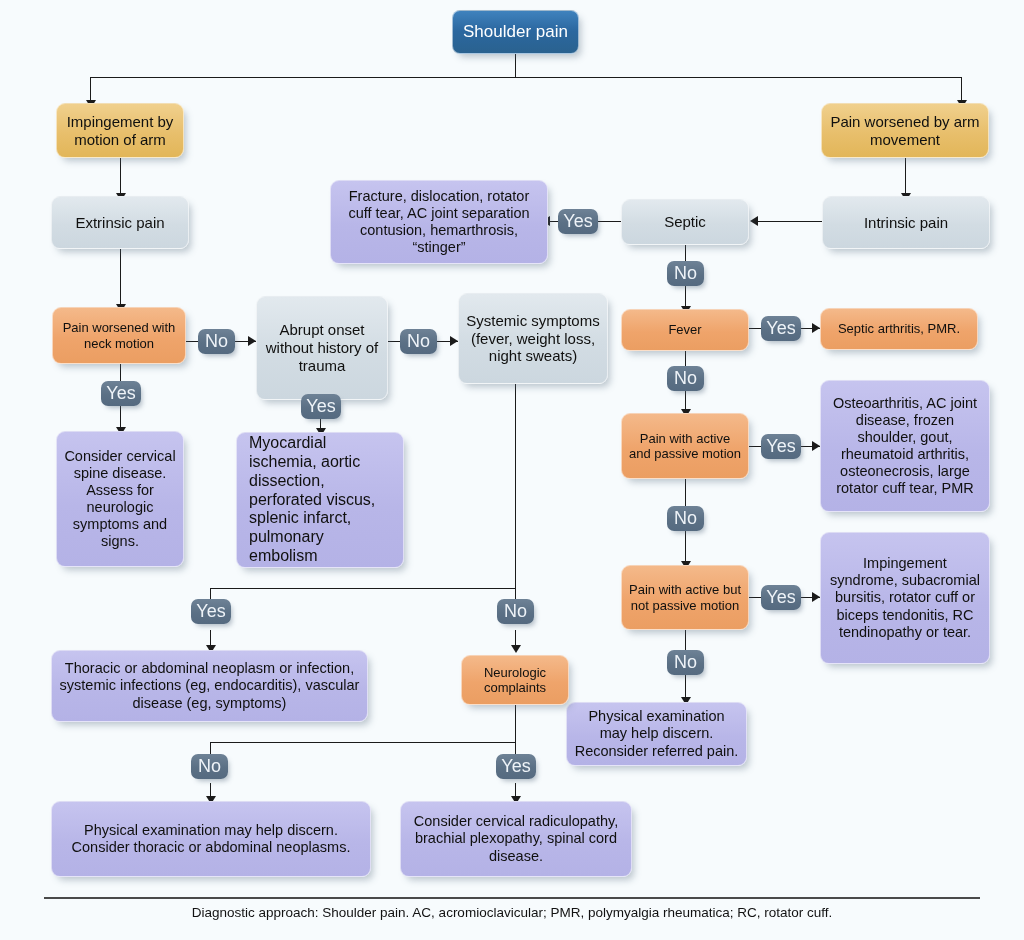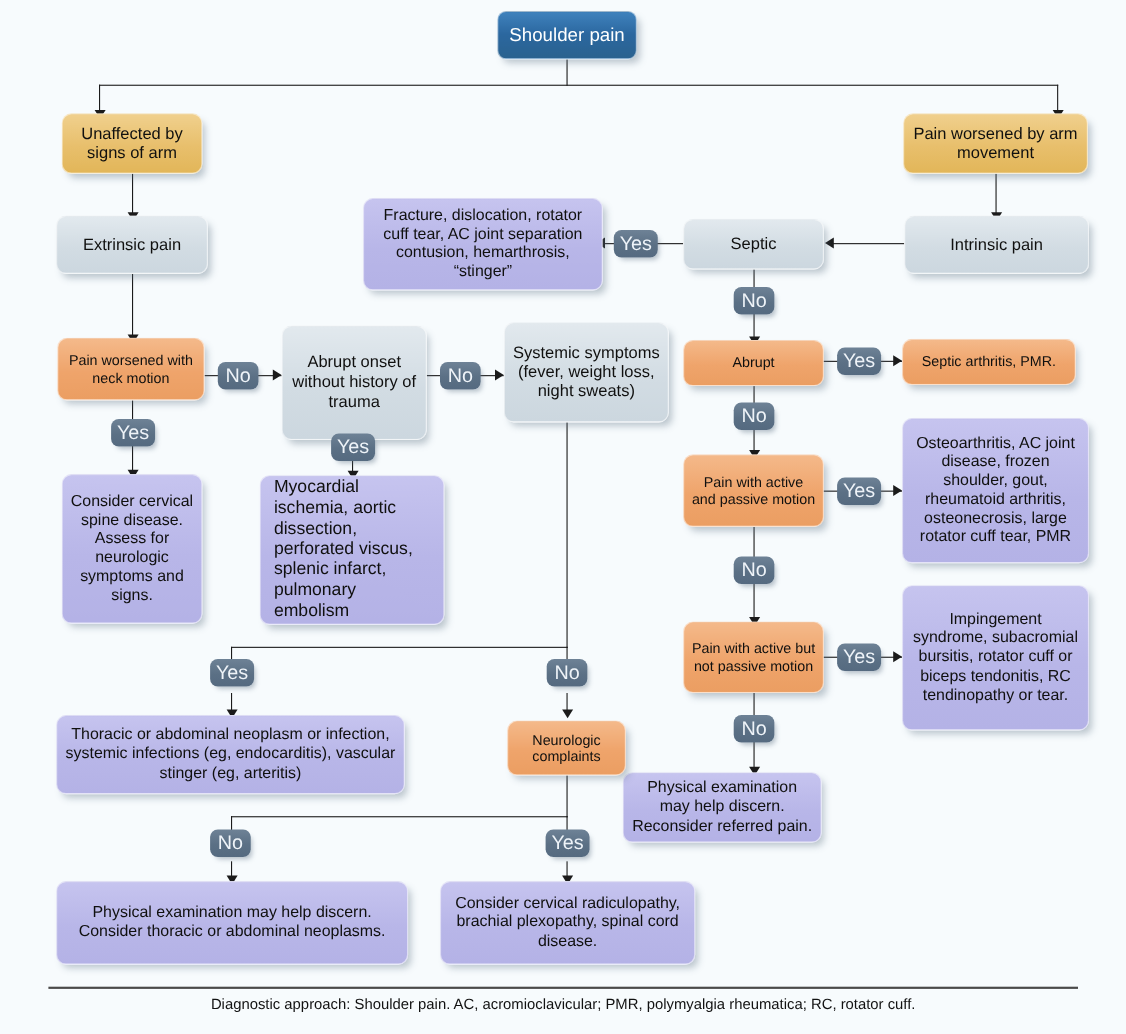--- a/index.html
+++ b/index.html
@@ -153,57 +153,57 @@
   <div class="ln lnh" style="left:210px;top:742px;width:306px;"></div>
   <div class="ln lnv" style="left:210px;top:742px;height:18px;"></div>
   <div class="ln lnv" style="left:210px;top:783px;height:18px;"></div>
   <div class="arw arw-d" style="left:206px;top:796px;"></div>
   <div class="ln lnv" style="left:515px;top:742px;height:18px;"></div>
   <div class="ln lnv" style="left:515px;top:783px;height:18px;"></div>
   <div class="arw arw-d" style="left:511px;top:796px;"></div>
 
   <div class="node n-title" style="left:452px;top:10px;width:127px;height:44px;">Shoulder pain</div>
 
-  <div class="node n-tan" style="left:56px;top:103px;width:128px;height:55px;">Unaffected by signs of arm</div>
+  <div class="node n-tan" style="left:56px;top:103px;width:128px;height:55px;">Impingement by motion of arm</div>
 
   <div class="node n-tan" style="left:821px;top:103px;width:168px;height:55px;">Pain worsened by arm movement</div>
 
   <div class="node n-grey" style="left:51px;top:196px;width:138px;height:53px;">Extrinsic pain</div>
 
   <div class="node n-grey" style="left:822px;top:196px;width:168px;height:53px;">Intrinsic pain</div>
 
   <div class="node n-grey" style="left:621px;top:199px;width:128px;height:46px;">Septic</div>
 
   <div class="node n-purple" style="left:330px;top:180px;width:218px;height:84px;font-size:14.5px;">Fracture, dislocation, rotator cuff tear, AC joint separation contusion, hemarthrosis, “stinger”</div>
 
   <div class="node n-orange" style="left:52px;top:307px;width:134px;height:57px;">Pain worsened with neck motion</div>
 
   <div class="node n-grey" style="left:256px;top:296px;width:132px;height:104px;">Abrupt onset without history of trauma</div>
 
   <div class="node n-grey" style="left:458px;top:293px;width:150px;height:91px;">Systemic symptoms (fever, weight loss, night sweats)</div>
 
-  <div class="node n-orange" style="left:621px;top:309px;width:128px;height:42px;">Abrupt</div>
+  <div class="node n-orange" style="left:621px;top:309px;width:128px;height:42px;">Fever</div>
 
   <div class="node n-orange" style="left:820px;top:308px;width:158px;height:42px;">Septic arthritis, PMR.</div>
 
   <div class="node n-orange" style="left:621px;top:413px;width:128px;height:66px;">Pain with active and passive motion</div>
 
   <div class="node n-purple" style="left:820px;top:380px;width:170px;height:132px;font-size:14.5px;">Osteoarthritis, AC joint disease, frozen shoulder, gout, rheumatoid arthritis, osteonecrosis, large rotator cuff tear, PMR</div>
 
   <div class="node n-orange" style="left:621px;top:565px;width:128px;height:65px;">Pain with active but not passive motion</div>
 
   <div class="node n-purple" style="left:820px;top:532px;width:170px;height:132px;font-size:14.5px;">Impingement syndrome, subacromial bursitis, rotator cuff or biceps tendonitis, RC tendinopathy or tear.</div>
 
   <div class="node n-purple" style="left:566px;top:702px;width:181px;height:64px;font-size:14.5px;">Physical examination may help discern. Reconsider referred pain.</div>
 
   <div class="node n-purple" style="left:56px;top:431px;width:128px;height:136px;font-size:14.5px;">Consider cervical spine disease. Assess for neurologic symptoms and signs.</div>
 
   <div class="node n-purple" style="left:236px;top:432px;width:168px;height:136px;font-size:16px;text-align:left;justify-content:flex-start;padding-left:12px;">Myocardial ischemia, aortic dissection, perforated viscus, splenic infarct, pulmonary embolism</div>
 
-  <div class="node n-purple" style="left:51px;top:650px;width:317px;height:72px;font-size:14.5px;">Thoracic or abdominal neoplasm or infection, systemic infections (eg, endocarditis), vascular stinger (eg, arteritis)</div>
+  <div class="node n-purple" style="left:51px;top:650px;width:317px;height:72px;font-size:14.5px;">Thoracic or abdominal neoplasm or infection, systemic infections (eg, endocarditis), vascular disease (eg, symptoms)</div>
 
   <div class="node n-orange" style="left:461px;top:655px;width:108px;height:50px;">Neurologic complaints</div>
 
   <div class="node n-purple" style="left:51px;top:801px;width:320px;height:76px;font-size:14.5px;">Physical examination may help discern. Consider thoracic or abdominal neoplasms.</div>
 
   <div class="node n-purple" style="left:400px;top:801px;width:232px;height:76px;font-size:14.5px;">Consider cervical radiculopathy, brachial plexopathy, spinal cord disease.</div>
 
   <div class="pill" style="left:558px;top:209px;width:40px;height:25px;">Yes</div>
 
   <div class="pill" style="left:667px;top:261px;width:37px;height:25px;">No</div>

